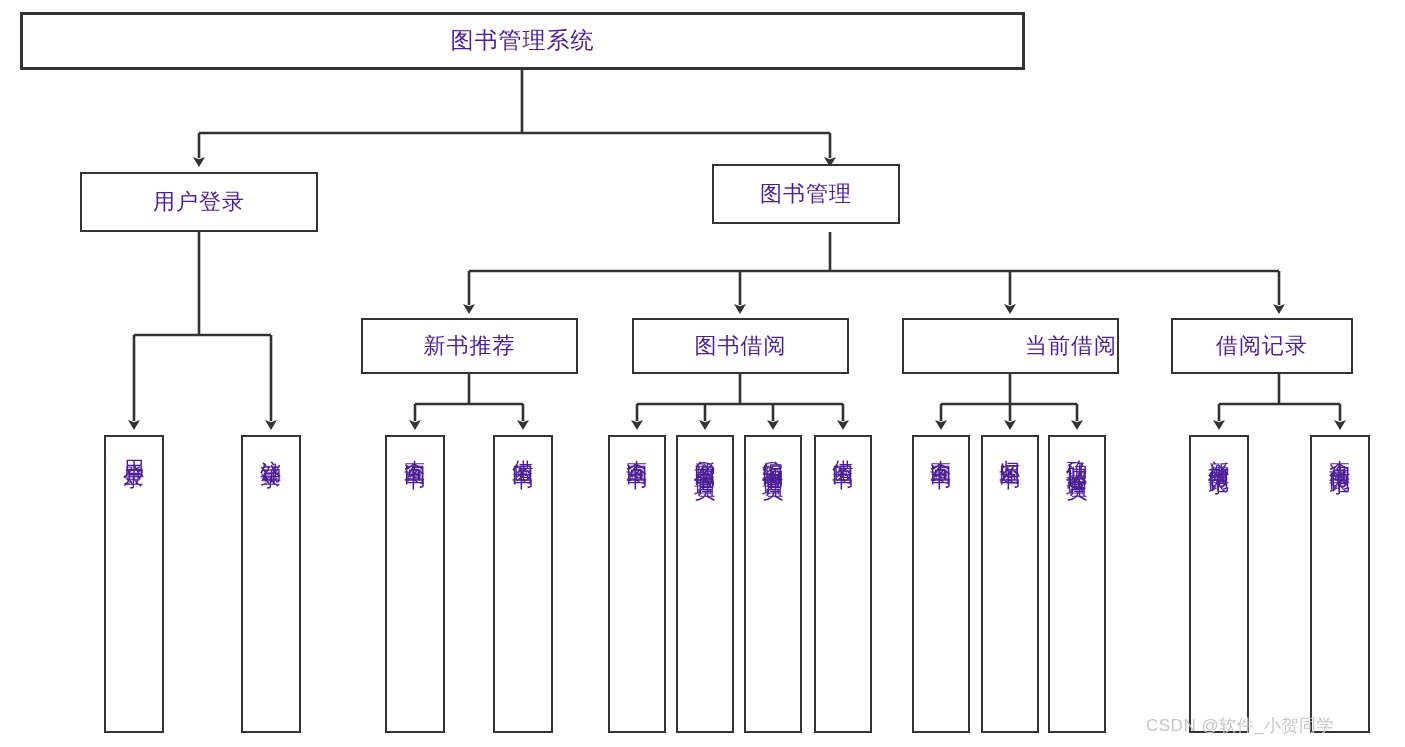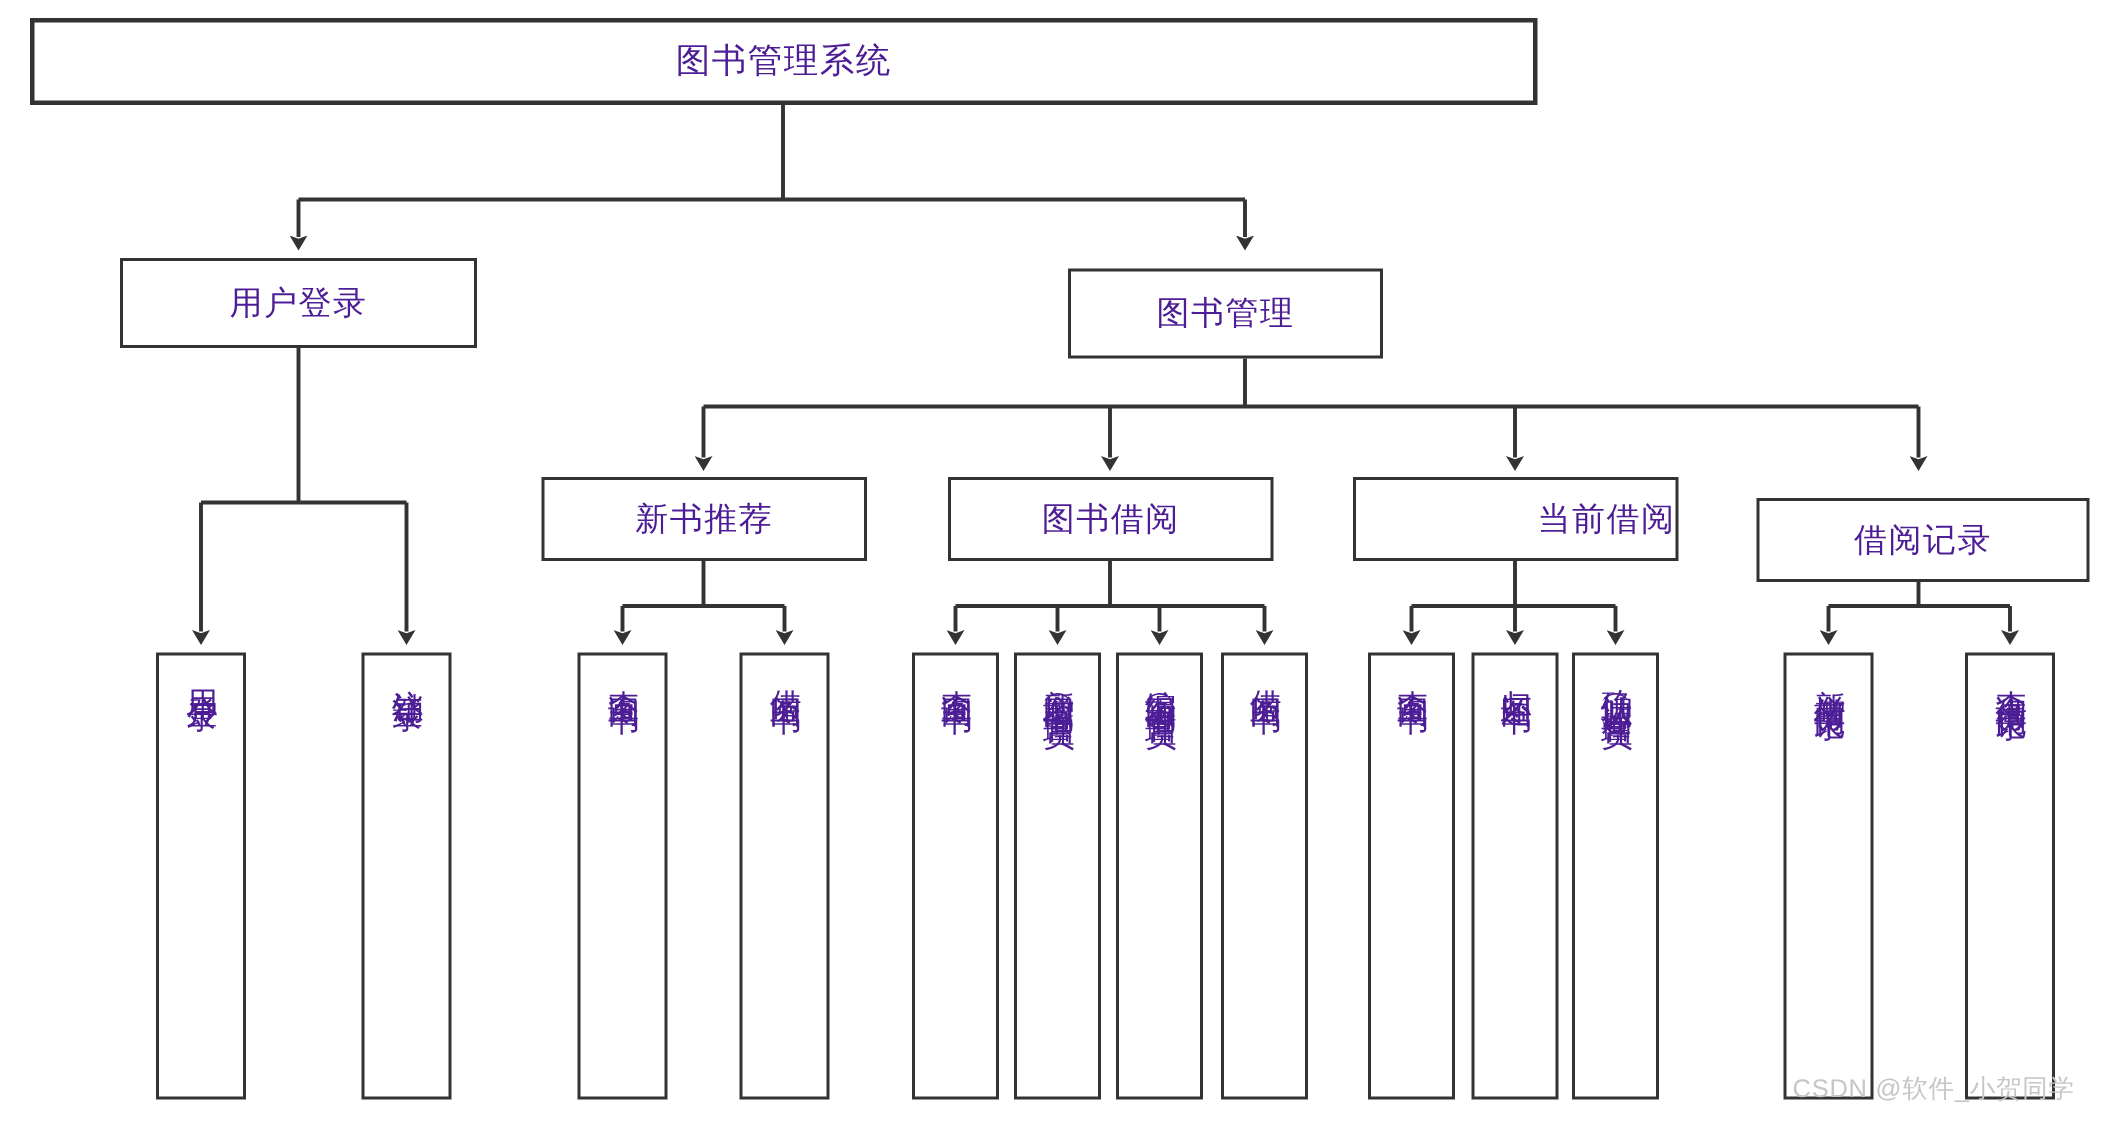--- a/index.html
+++ b/index.html
@@ -121,37 +121,37 @@
   </svg>
 
   <div class="node horiz root" style="left:20px; top:12px; width:1005px; height:58px;">
     <span class="label">图书管理系统</span>
   </div>
 
   <div class="node horiz" style="left:80px; top:172px; width:238px; height:60px;">
     <span class="label">用户登录</span>
   </div>
 
-  <div class="node horiz" style="left:712px; top:179px; width:210px; height:60px;align-items:center;">
+  <div class="node horiz" style="left:712px; top:164px; width:188px; height:60px;align-items:center;">
     <span class="label">图书管理</span>
   </div>
 
   <div class="node horiz" style="left:632px; top:318px; width:217px; height:56px;">
     <span class="label">图书借阅</span>
   </div>
 
   <div class="node horiz" style="left:361px; top:318px; width:217px; height:56px;">
     <span class="label">新书推荐</span>
   </div>
 
   <div class="node horiz" style="left:902px; top:318px; width:217px; height:56px;justify-content:flex-end;">
     <span class="label">当前借阅</span>
   </div>
 
-  <div class="node horiz" style="left:1171px; top:332px; width:222px; height:56px;">
+  <div class="node horiz" style="left:1171px; top:318px; width:182px; height:56px;">
     <span class="label">借阅记录</span>
   </div>
 
   <div class="node vert" style="left:104px; top:435px; width:60px; height:298px;">
     <span class="label">用户登录</span>
   </div>
 
   <div class="node vert" style="left:241px; top:435px; width:60px; height:298px;">
     <span class="label">注销登录</span>
   </div>
@@ -193,15 +193,15 @@
   </div>
 
   <div class="node vert" style="left:1189px; top:435px; width:60px; height:298px;">
     <span class="label">新增借阅记录</span>
   </div>
 
   <div class="node vert" style="left:1310px; top:435px; width:60px; height:298px;">
     <span class="label">查询借阅记录</span>
   </div>
 
-  <div id="watermark" style="left:1195px; top:714px;">CSDN @软件_小贺同学</div>
+  <div id="watermark" style="left:1146px; top:714px;">CSDN @软件_小贺同学</div>
 
 </div>
 
 </body></html>

